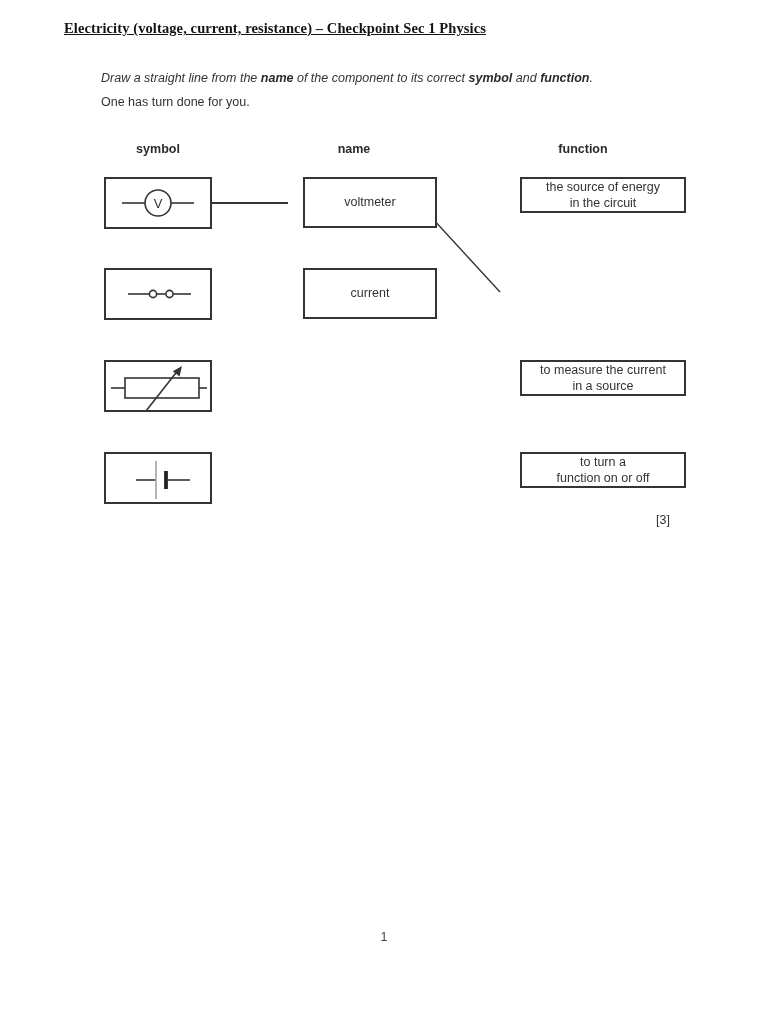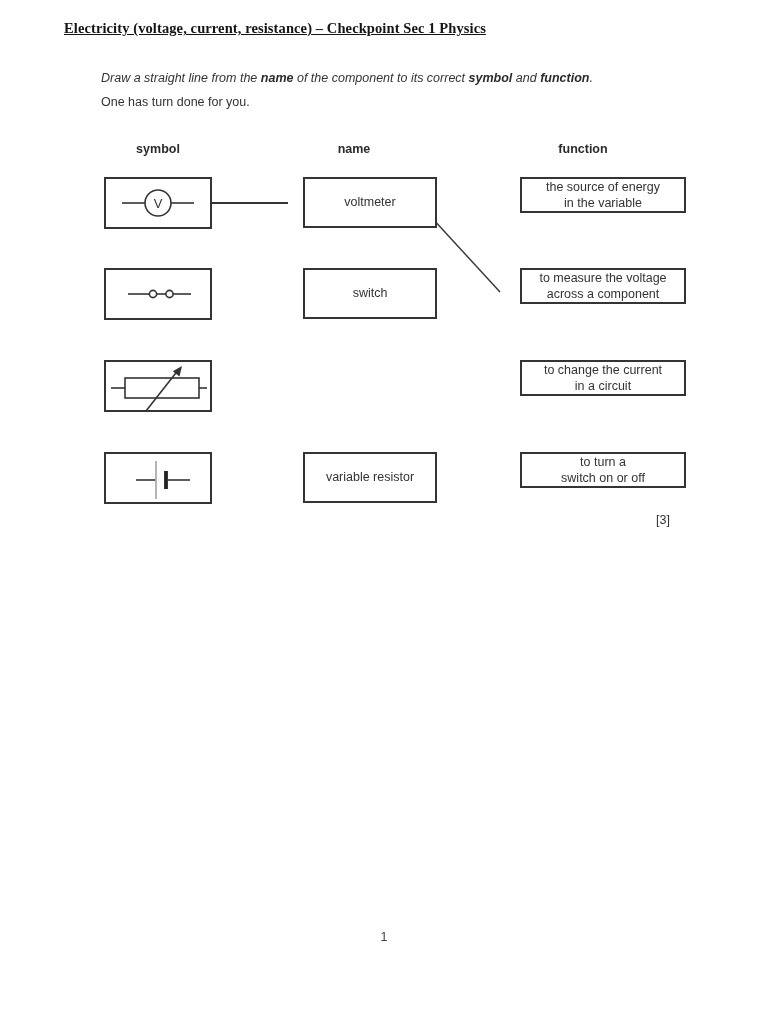--- a/index.html
+++ b/index.html
@@ -62,64 +62,60 @@
       <g stroke="#343434" stroke-width="1.6" fill="none">
         <line x1="16" y1="24" x2="39" y2="24"></line>
         <circle cx="52" cy="24" r="13"></circle>
         <line x1="65" y1="24" x2="88" y2="24"></line>
       </g>
       <text x="52" y="28.5" text-anchor="middle" font-size="13" fill="#343434">V</text>
     </svg>
   </div>
   <div class="box name-box row1">voltmeter</div>
   <div class="box fn-box row1">
-    <span><span>the source of energy</span><br><span>in the variable</span></span>
+    <span><span>the source of energy</span><br><span>in the circuit</span></span>
   </div>
 
   <div class="box sym-box row2">
     <svg class="sym-svg" width="104" height="48" viewBox="0 0 104 48">
       <g stroke="#343434" stroke-width="1.6" fill="none">
         <line x1="22" y1="24" x2="43.5" y2="24"></line>
         <circle cx="47" cy="24" r="3.6"></circle>
         <line x1="50.6" y1="24" x2="59.9" y2="24"></line>
         <circle cx="63.5" cy="24" r="3.6"></circle>
         <line x1="67.1" y1="24" x2="85" y2="24"></line>
       </g>
     </svg>
   </div>
-  <div class="box name-box row2">switch</div>
-  <div class="box fn-box row2">
-    <span><span>to measure the voltage</span><br><span>across a component</span></span>
-  </div>
+  <div class="box name-box row2">current</div>
 
   <div class="box sym-box row3">
     <svg class="sym-svg" width="104" height="48" viewBox="0 0 104 48">
       <g stroke="#343434" stroke-width="1.6" fill="none">
         <line x1="5" y1="26" x2="19" y2="26"></line>
         <rect x="19" y="16" width="74" height="20"></rect>
         <line x1="93" y1="26" x2="101" y2="26"></line>
         <line x1="40" y1="49" x2="73" y2="7"></line>
       </g>
       <polygon points="76,4 73.5,14.6 66.8,9.2" fill="#343434"></polygon>
     </svg>
   </div>
   <div class="box fn-box row3">
-    <span><span>to change the current</span><br><span>in a circuit</span></span>
+    <span><span>to measure the current</span><br><span>in a source</span></span>
   </div>
 
   <div class="box sym-box row4">
     <svg class="sym-svg" width="104" height="48" viewBox="0 0 104 48">
       <line x1="30" y1="26" x2="49.3" y2="26" stroke="#343434" stroke-width="1.6"></line>
       <line x1="50" y1="7" x2="50" y2="45" stroke="#9c9c9c" stroke-width="1.5"></line>
       <line x1="60" y1="17" x2="60" y2="35" stroke="#232323" stroke-width="3.8"></line>
       <line x1="62" y1="26" x2="84" y2="26" stroke="#343434" stroke-width="1.6"></line>
     </svg>
   </div>
-  <div class="box name-box row4">variable resistor</div>
   <div class="box fn-box row4">
-    <span><span>to turn a</span><br><span>switch on or off</span></span>
+    <span><span>to turn a</span><br><span>function on or off</span></span>
   </div>
 
   <div class="marks">[3]</div>
 
   <div class="pageno">1</div>
 
 </div>
 
 </body></html>

